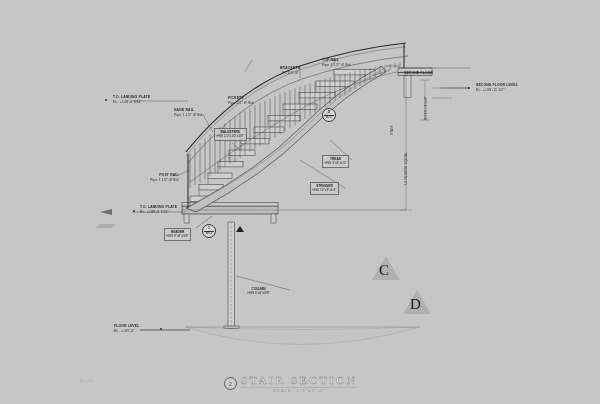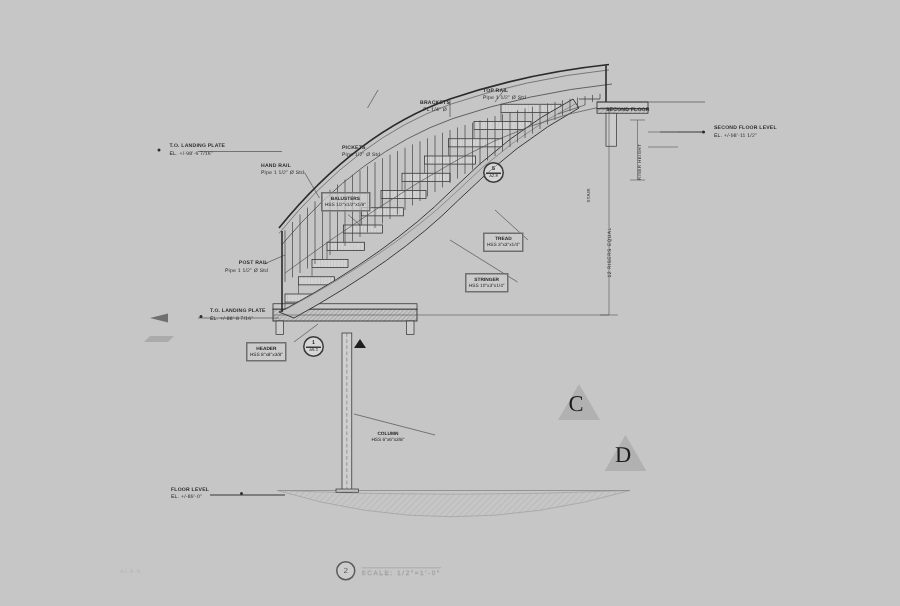--- a/index.html
+++ b/index.html
@@ -421,19 +421,20 @@
   <div class="trichar" style="left:379px; top:262px;">C</div>
 
   <div class="trimark" style="left:403px; top:290px;"></div>
   <div class="trichar" style="left:410px; top:296px;">D</div>
 
   <div id="titleblock" style="left:224px; top:374px;">
     <div class="tbubble">
       <span>2</span>
     </div>
     <div class="tbtext">
+      <div class="ttl">STAIR  SECTION</div>
       <div class="scl">SCALE: 1/2"=1'-0"</div>
     </div>
   </div>
 
   <div id="cornermark" style="left:80px; top:379px;">A2.8-B</div>
 
 </div>
 
 </body></html>

